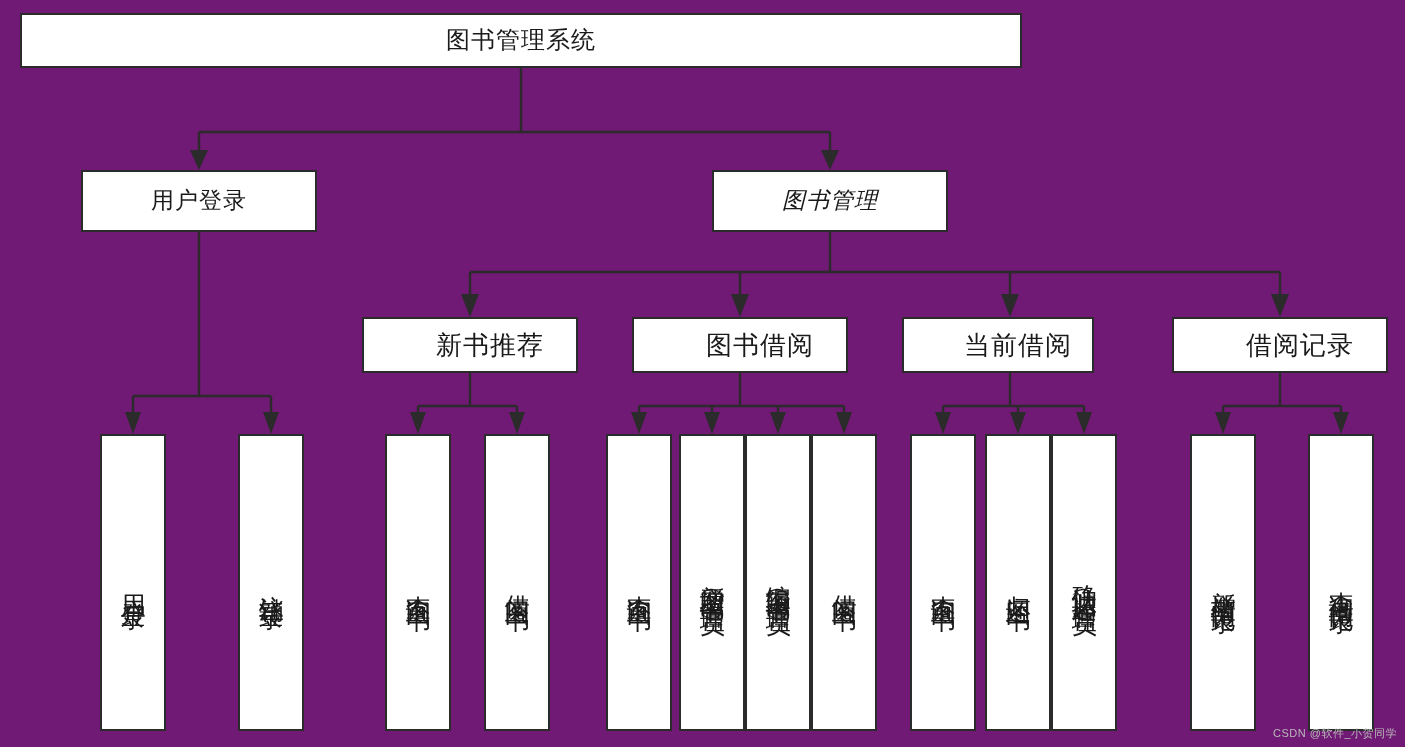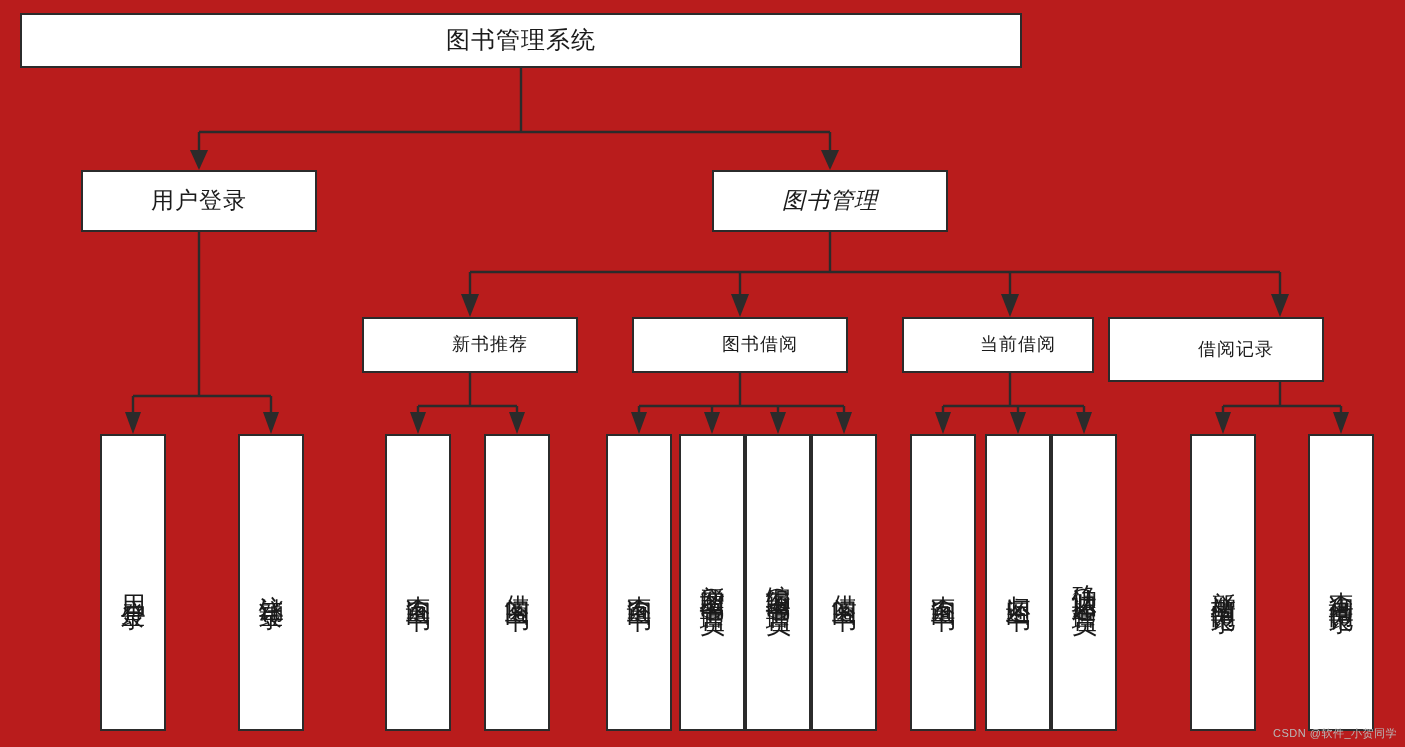--- a/index.html
+++ b/index.html
@@ -7,40 +7,40 @@
     padding: 0;
     background: #ffffff;
   }
   body {
     font-family: "Liberation Sans", "DejaVu Sans", sans-serif;
   }
   #canvas {
     position: relative;
     width: 1405px;
     height: 747px;
-    background: #b91c1c;
+    background: #701a75;
     overflow: hidden;
   }
   
   .node {
     position: absolute;
     box-sizing: border-box;
     border: 2px solid #2b2b2b;
     background: #ffffff;
     display: flex;
     align-items: center;
     justify-content: center;
     color: #1a1a1a;
     font-size: 23px;
     letter-spacing: 1px;
     line-height: 1.1;
   }
   .node.root      { font-size: 24px; }
   .node.level2    { font-size: 23px; }
-  .node.level3    { font-size: 18px; padding-left: 40px; }
+  .node.level3    { font-size: 26px; padding-left: 40px; }
   
   .node.leaf {
     writing-mode: vertical-rl;
     text-orientation: upright;
     font-size: 25px;
     letter-spacing: 4px;
     padding: 6px 0;
     align-items: center;
     justify-content: center;
     white-space: nowrap;
@@ -152,21 +152,21 @@
 
   <div class="node level3" style="left:362px; top:317px; width:216px; height:56px;">
     <span>新书推荐</span>
   </div>
   <div class="node level3" style="left:632px; top:317px; width:216px; height:56px;justify-content:center;">
     <span>图书借阅</span>
   </div>
   <div class="node level3" style="left:902px; top:317px; width:192px; height:56px;">
     <span>当前借阅</span>
   </div>
-  <div class="node level3" style="left:1108px; top:317px; width:216px; height:65px;">
+  <div class="node level3" style="left:1172px; top:317px; width:216px; height:56px;">
     <span>借阅记录</span>
   </div>
 
   <div class="node leaf" style="left:100px; top:434px; width:66px; height:297px;">
     <span>用户登录</span>
   </div>
   <div class="node leaf" style="left:238px; top:434px; width:66px; height:297px;">
     <span>注销登录</span>
   </div>
 

